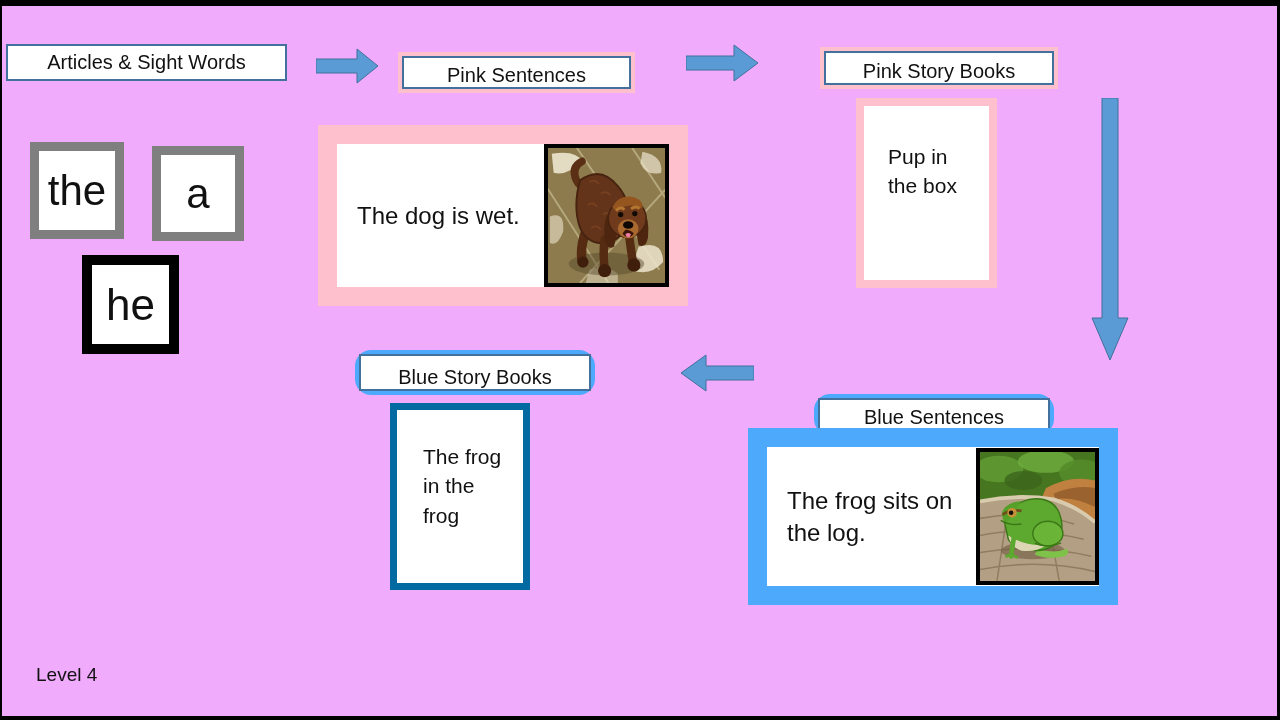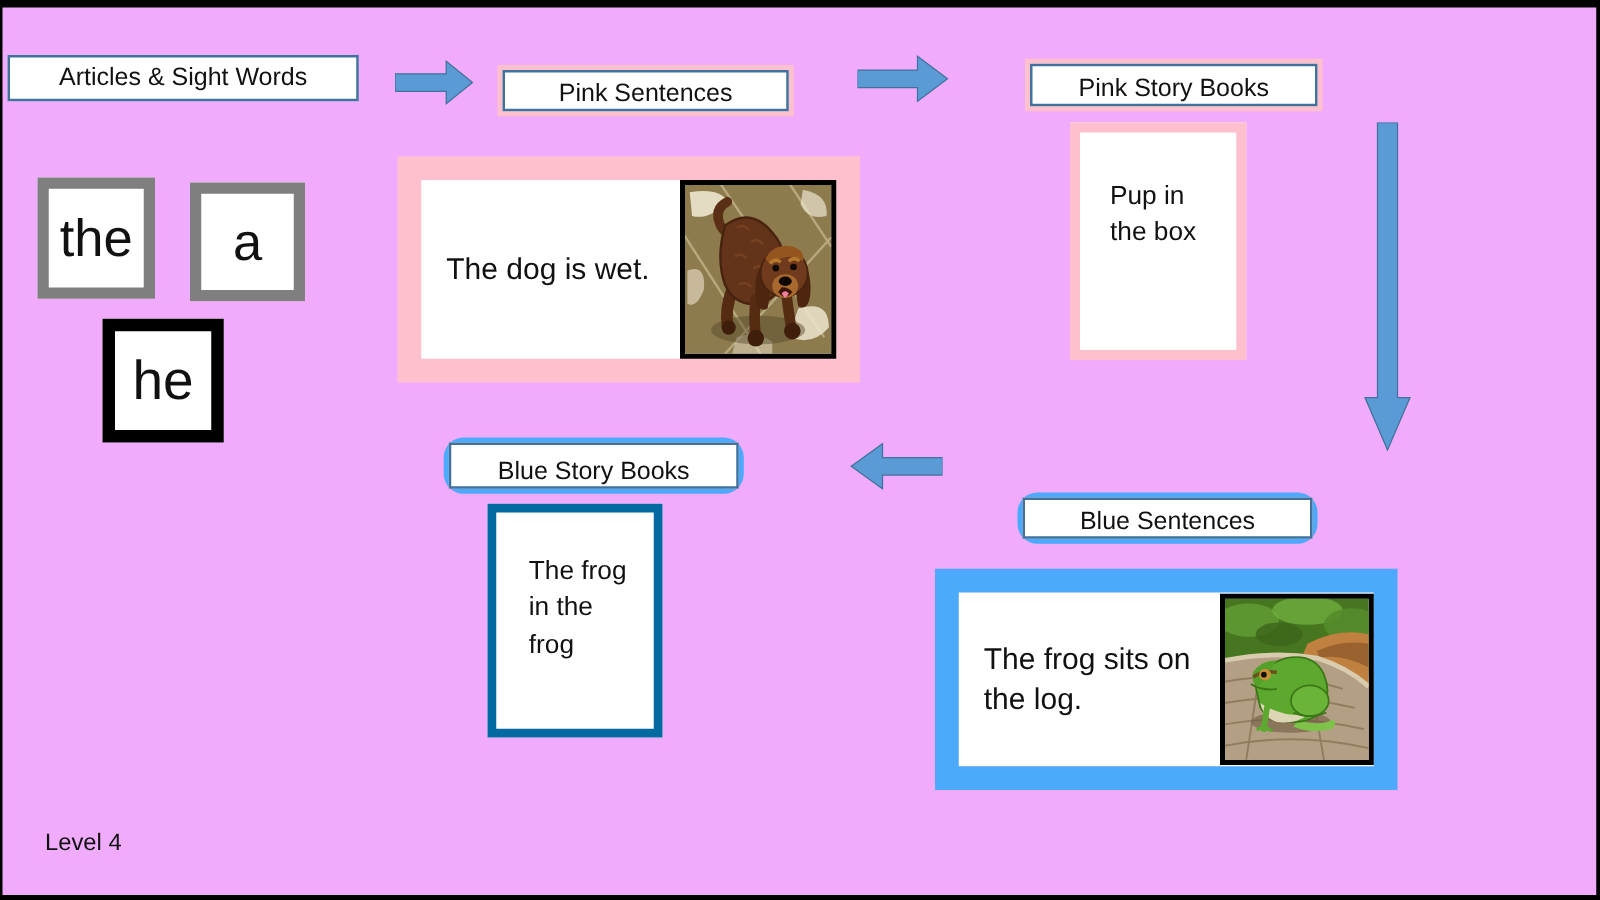--- a/index.html
+++ b/index.html
@@ -55,21 +55,21 @@
   .big-card .inner{
     flex:1;background:#fff;display:flex;align-items:center;
     justify-content:space-between;padding-left:20px;min-width:0;
   }
   .big-card .sentence{font-size:24px;line-height:1.3;}
   .big-card .sentence .line{display:block;}
   .photo{flex:none;border:4px solid #000;background:#ccc;}
   .photo svg{display:block;width:100%;height:100%;}
   #pink-sentence-card{left:316px;top:119px;width:370px;height:181px;background:#FFC0CE;}
   #pink-sentence-card .photo{width:117px;height:135px;}
-  #blue-sentence-card{left:746px;top:422px;width:370px;height:177px;background:#4DA9FB;margin-top:27px;}
+  #blue-sentence-card{left:746px;top:422px;width:370px;height:177px;background:#4DA9FB;}
   #blue-sentence-card .photo{width:115px;height:129px;}
 
   
   .book-card{background:#fff;}
   .book-card .book-text{font-size:21px;line-height:1.4;}
   .book-card .line{display:block;}
   #pink-story-book{left:854px;top:92px;width:141px;height:190px;border:8px solid #FFC0CE;padding:36px 0 16px 24px;}
   #blue-story-book{left:388px;top:397px;width:140px;height:187px;border:7px solid #0369a1;padding:32px 0 0 26px;}
 
   

